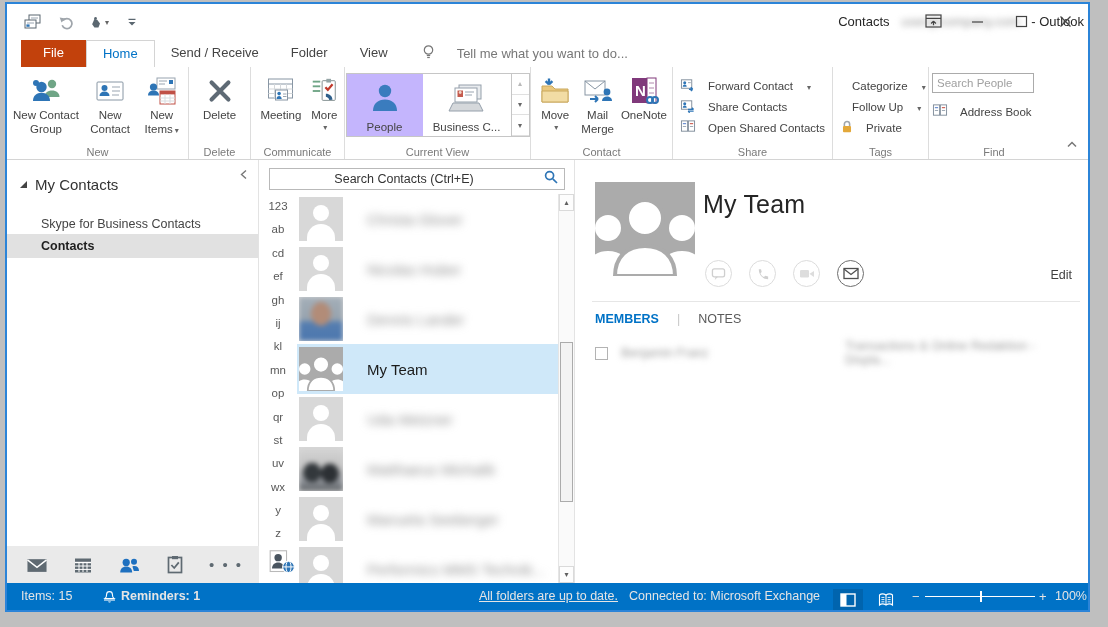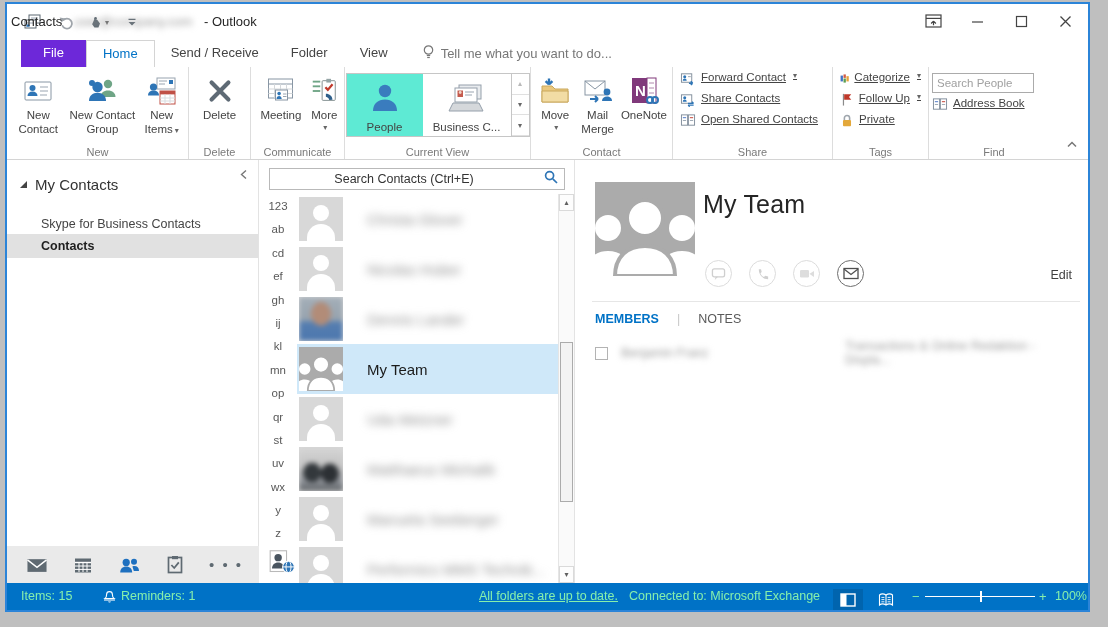--- a/index.html
+++ b/index.html
@@ -3,48 +3,48 @@
 <meta charset="utf-8">
 <style>
   * { box-sizing: border-box; margin:0; padding:0; }
   html,body { width:1108px; height:627px; background:#BFBFBF; font-family:"Liberation Sans",sans-serif; overflow:hidden; }
   .window { position:absolute; left:5px; top:2px; width:1085px; height:610px; background:#fff; border:2px solid #2B84D8; }
 
   
   .titlebar { position:relative; height:36px; background:#fff; }
   .qat { position:absolute; left:16px; top:8px; display:flex; gap:13px; align-items:center; }
   .qat .qbtn { width:20px; height:20px; display:flex; align-items:center; justify-content:center; }
-  .apptitle { position:absolute; left:0; right:0; top:10px; text-align:left; font-size:13px; color:#262626; }
+  .apptitle { position:absolute; left:0; right:0; top:10px; text-align:right; font-size:13px; color:#262626; }
   .apptitle span { margin:0 4px; }
   .winctl { position:absolute; right:8px; top:6px; display:flex; gap:14px; }
   .winctl .wbtn { width:30px; height:22px; display:flex; align-items:center; justify-content:center; }
   .blur3 { filter:blur(3px); color:#9a9a9a; }
   .blur4 { filter:blur(4px); color:#8f8f8f; }
 
   
   .tabrow { position:relative; height:27px; display:flex; align-items:stretch; padding-left:14px; }
   .tab { padding:5px 16px 4px; font-size:13px; color:#444; }
-  .tab.file { background:#6d28d9; color:#fff; padding:5px 22px 4px; }
+  .tab.file { background:#c2410c; color:#fff; padding:5px 22px 4px; }
   .tab.active { color:#0072C6; border:1px solid #D4D4D4; border-bottom:none; background:#fff; }
-  .tellme { display:flex; align-items:center; gap:6px; font-size:13px; color:#777; margin-left:18px; }
+  .tellme { display:flex; align-items:center; gap:22px; font-size:13px; color:#777; margin-left:18px; }
 
   
   .ribbon { position:relative; height:93px; border-bottom:1px solid #D4D4D4; display:flex; background:#fff; }
   .rgroup { position:relative; border-right:1px solid #DDDDDD; padding:3px 3px 16px; display:flex; justify-content:center; }
   .rglabel { position:absolute; bottom:1px; left:0; right:0; text-align:center; font-size:11px; color:#7A7A7A; }
   .rbig { width:58px; display:flex; flex-direction:column; align-items:center; font-size:11.5px; color:#444; text-align:center; line-height:1.2; padding-top:3px; }
   .rbig .ric { height:36px; display:flex; align-items:center; }
   .caret { font-size:8px; color:#666; margin-left:2px; }
-  .srow { display:flex; align-items:flex-start; gap:5px; height:21px; font-size:11.5px; color:#444; white-space:nowrap; padding:0 4px;text-decoration:underline; }
+  .srow { display:flex; align-items:flex-end; gap:12px; height:21px; font-size:11.5px; color:#444; white-space:nowrap; padding:0 4px; }
   .vcol { display:flex; flex-direction:column; justify-content:flex-start; padding-top:4px; }
   
   .gallery { display:flex; border:1px solid #C6C6C6; height:64px; margin-top:3px; }
   .gtile { width:76px; display:flex; flex-direction:column; align-items:center; justify-content:flex-end; padding-bottom:3px; font-size:11.5px; color:#444; }
   .gtile .ric { flex:1; display:flex; align-items:center; }
-  .gtile.sel { background:#5eead4; }
+  .gtile.sel { background:#c4b5fd; }
   .gscroll { width:18px; border-left:1px solid #C6C6C6; display:flex; flex-direction:column; }
   .gscroll div { flex:1; display:flex; align-items:center; justify-content:center; font-size:8px; color:#666; border-bottom:1px solid #E0E0E0; }
   .gscroll div:first-child { color:#B9B9B9; }
   .findgrp input { width:102px; height:20px; border:1px solid #ABABAB; font-size:11.5px; padding:0 4px; color:#333; margin:2px 0 4px; }
   .findgrp input::placeholder { color:#A0A0A0; }
   .ribcollapse { position:absolute; right:10px; bottom:6px; }
 
   
   .main { position:relative; height:423px; display:flex; background:#fff; }
   .sidebar { position:relative; width:252px; border-right:1px solid #E3E3E3; }
@@ -93,25 +93,25 @@
   .dtabs { position:absolute; left:20px; top:152px; display:flex; align-items:center; gap:18px; font-size:12.5px; }
   .dtabs .tmem { color:#0072C6; font-weight:bold; }
   .dtabs .tsep { color:#C8C8C8; }
   .dtabs .tnot { color:#595959; }
   .memrow { position:absolute; left:20px; top:186px; right:20px; display:flex; align-items:center; }
   .cbx { width:13px; height:13px; border:1px solid #B3B3B3; background:#fff; flex:none; }
   .memname { margin-left:13px; font-size:12.5px; }
   .meminfo { position:absolute; left:250px; font-size:12.5px; }
 
   
-  .statusbar { position:relative; height:27px; background:#0072C6; color:#86efac; font-size:12.5px; }
+  .statusbar { position:relative; height:27px; background:#0072C6; color:#e5e5e5; font-size:12.5px; }
   .statusbar .s { position:absolute; top:6px; white-space:nowrap; }
   .st-items { left:14px; }
   .st-bell { left:96px; top:5px; }
-  .st-rem { left:114px; }
+  .st-rem { left:114px;font-weight:bold; }
   .st-fold { left:472px;text-decoration:underline; }
   .st-conn { left:622px; }
   .st-lay { left:826px; top:3px; width:30px; height:21px; background:#0064AE; display:flex; align-items:center; justify-content:center; }
   .st-read { left:864px; top:3px; width:30px; height:21px; display:flex; align-items:center; justify-content:center; }
   .st-minus { left:905px; font-size:13px; }
   .zslider { position:absolute; left:918px; top:13px; width:110px; height:1px; background:#fff; }
   .zhandle { position:absolute; left:50%; top:-5px; width:2px; height:11px; background:#fff; }
   .st-plus { left:1032px; font-size:13px; }
   .st-zoom { left:1048px; }
 </style>
@@ -196,44 +196,44 @@
             <line x1="5.2" y1="13.5" x2="7.8" y2="13.5" stroke="#777" stroke-width="1.2"></line>
           </svg>
       </span>
       <span>Tell me what you want to do...</span>
     </div>
   </div>
 
   <div class="ribbon">
 
     <div class="rgroup" style="width:182px">
+      <div class="rbig" style="width:74px">
+        <span class="ric">
+          <svg width="34" height="32" viewBox="0 0 32 32">
+              <circle cx="6" cy="8" r="3" fill="#2E75B6"></circle>
+              <circle cx="22" cy="9" r="4.2" fill="#6FA586"></circle>
+              <path d="M14.5 22 c0-4.2 3.2-6.6 7.5-6.6 s7.5 2.4 7.5 6.6 z" fill="#6FA586"></path>
+              <circle cx="11.5" cy="12" r="5.2" fill="#2E75B6"></circle>
+              <path d="M3 26 c0-5.2 3.6-8.2 8.5-8.2 s8.5 3 8.5 8.2 z" fill="#2E75B6"></path>
+            </svg>
+        </span>
+        <span>New Contact Group</span>
+      </div>
       <div class="rbig">
         <span class="ric">
           <svg width="34" height="32" viewBox="0 0 32 32">
               <rect x="3" y="7" width="26" height="18" rx="1" fill="#fff" stroke="#8896A4"></rect>
               <circle cx="10.5" cy="13" r="3" fill="#2E75B6"></circle>
               <path d="M5.5 21 c0-3 2.2-4.5 5-4.5 s5 1.5 5 4.5 z" fill="#2E75B6"></path>
               <line x1="18" y1="12" x2="26" y2="12" stroke="#9AA5B1"></line>
               <line x1="18" y1="16" x2="26" y2="16" stroke="#9AA5B1"></line>
               <line x1="18" y1="20" x2="25" y2="20" stroke="#9AA5B1"></line>
             </svg>
         </span>
         <span>New Contact</span>
-      </div>
-      <div class="rbig" style="width:74px">
-        <span class="ric">
-          <svg width="34" height="32" viewBox="0 0 32 32">
-              <circle cx="6" cy="8" r="3" fill="#2E75B6"></circle>
-              <circle cx="22" cy="9" r="4.2" fill="#6FA586"></circle>
-              <path d="M14.5 22 c0-4.2 3.2-6.6 7.5-6.6 s7.5 2.4 7.5 6.6 z" fill="#6FA586"></path>
-              <circle cx="11.5" cy="12" r="5.2" fill="#2E75B6"></circle>
-              <path d="M3 26 c0-5.2 3.6-8.2 8.5-8.2 s8.5 3 8.5 8.2 z" fill="#2E75B6"></path>
-            </svg>
-        </span>
-        <span>New Contact Group</span>
       </div>
       <div class="rbig" style="width:48px">
         <span class="ric">
           <svg width="32" height="32" viewBox="0 0 32 32">
               <rect x="11" y="3" width="18" height="11" fill="#fff" stroke="#98A3AF"></rect>
               <line x1="13" y1="6" x2="21" y2="6" stroke="#9AA5B1"></line>
               <line x1="13" y1="9" x2="19" y2="9" stroke="#9AA5B1"></line>
               <rect x="23" y="5" width="4" height="4" fill="#2E75B6"></rect>
               <circle cx="7.5" cy="12" r="3.6" fill="#2E75B6"></circle>
               <path d="M2 20.5 c0-3.2 2.4-5 5.5-5 s5.5 1.8 5.5 5 z" fill="#2E75B6"></path>

